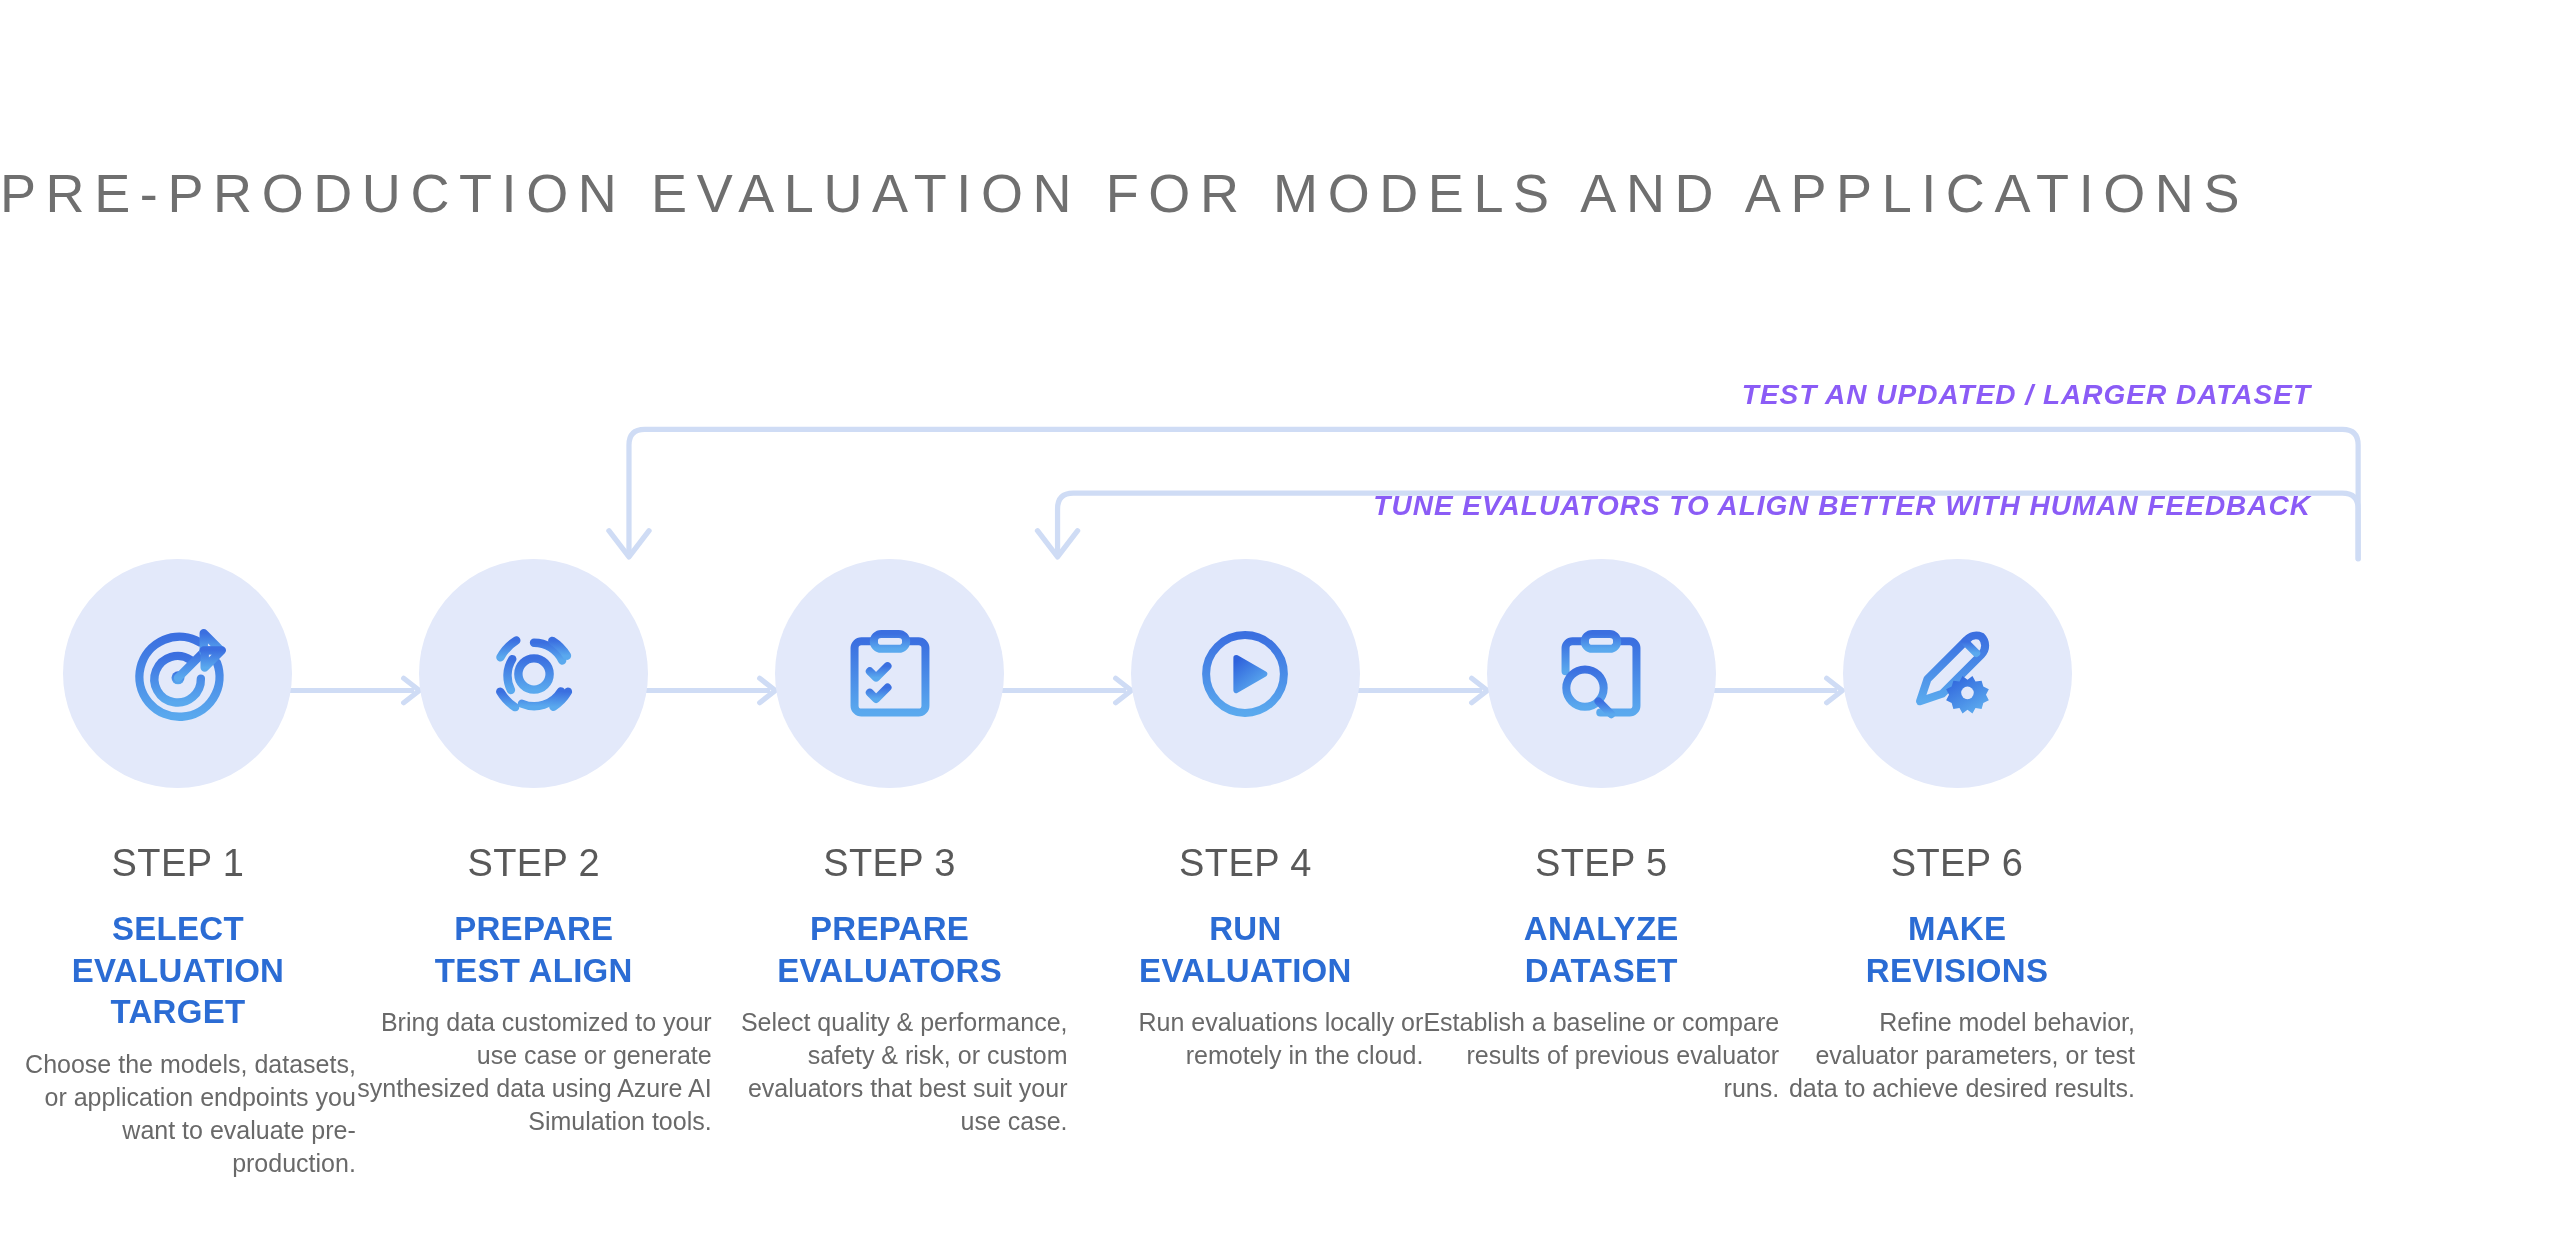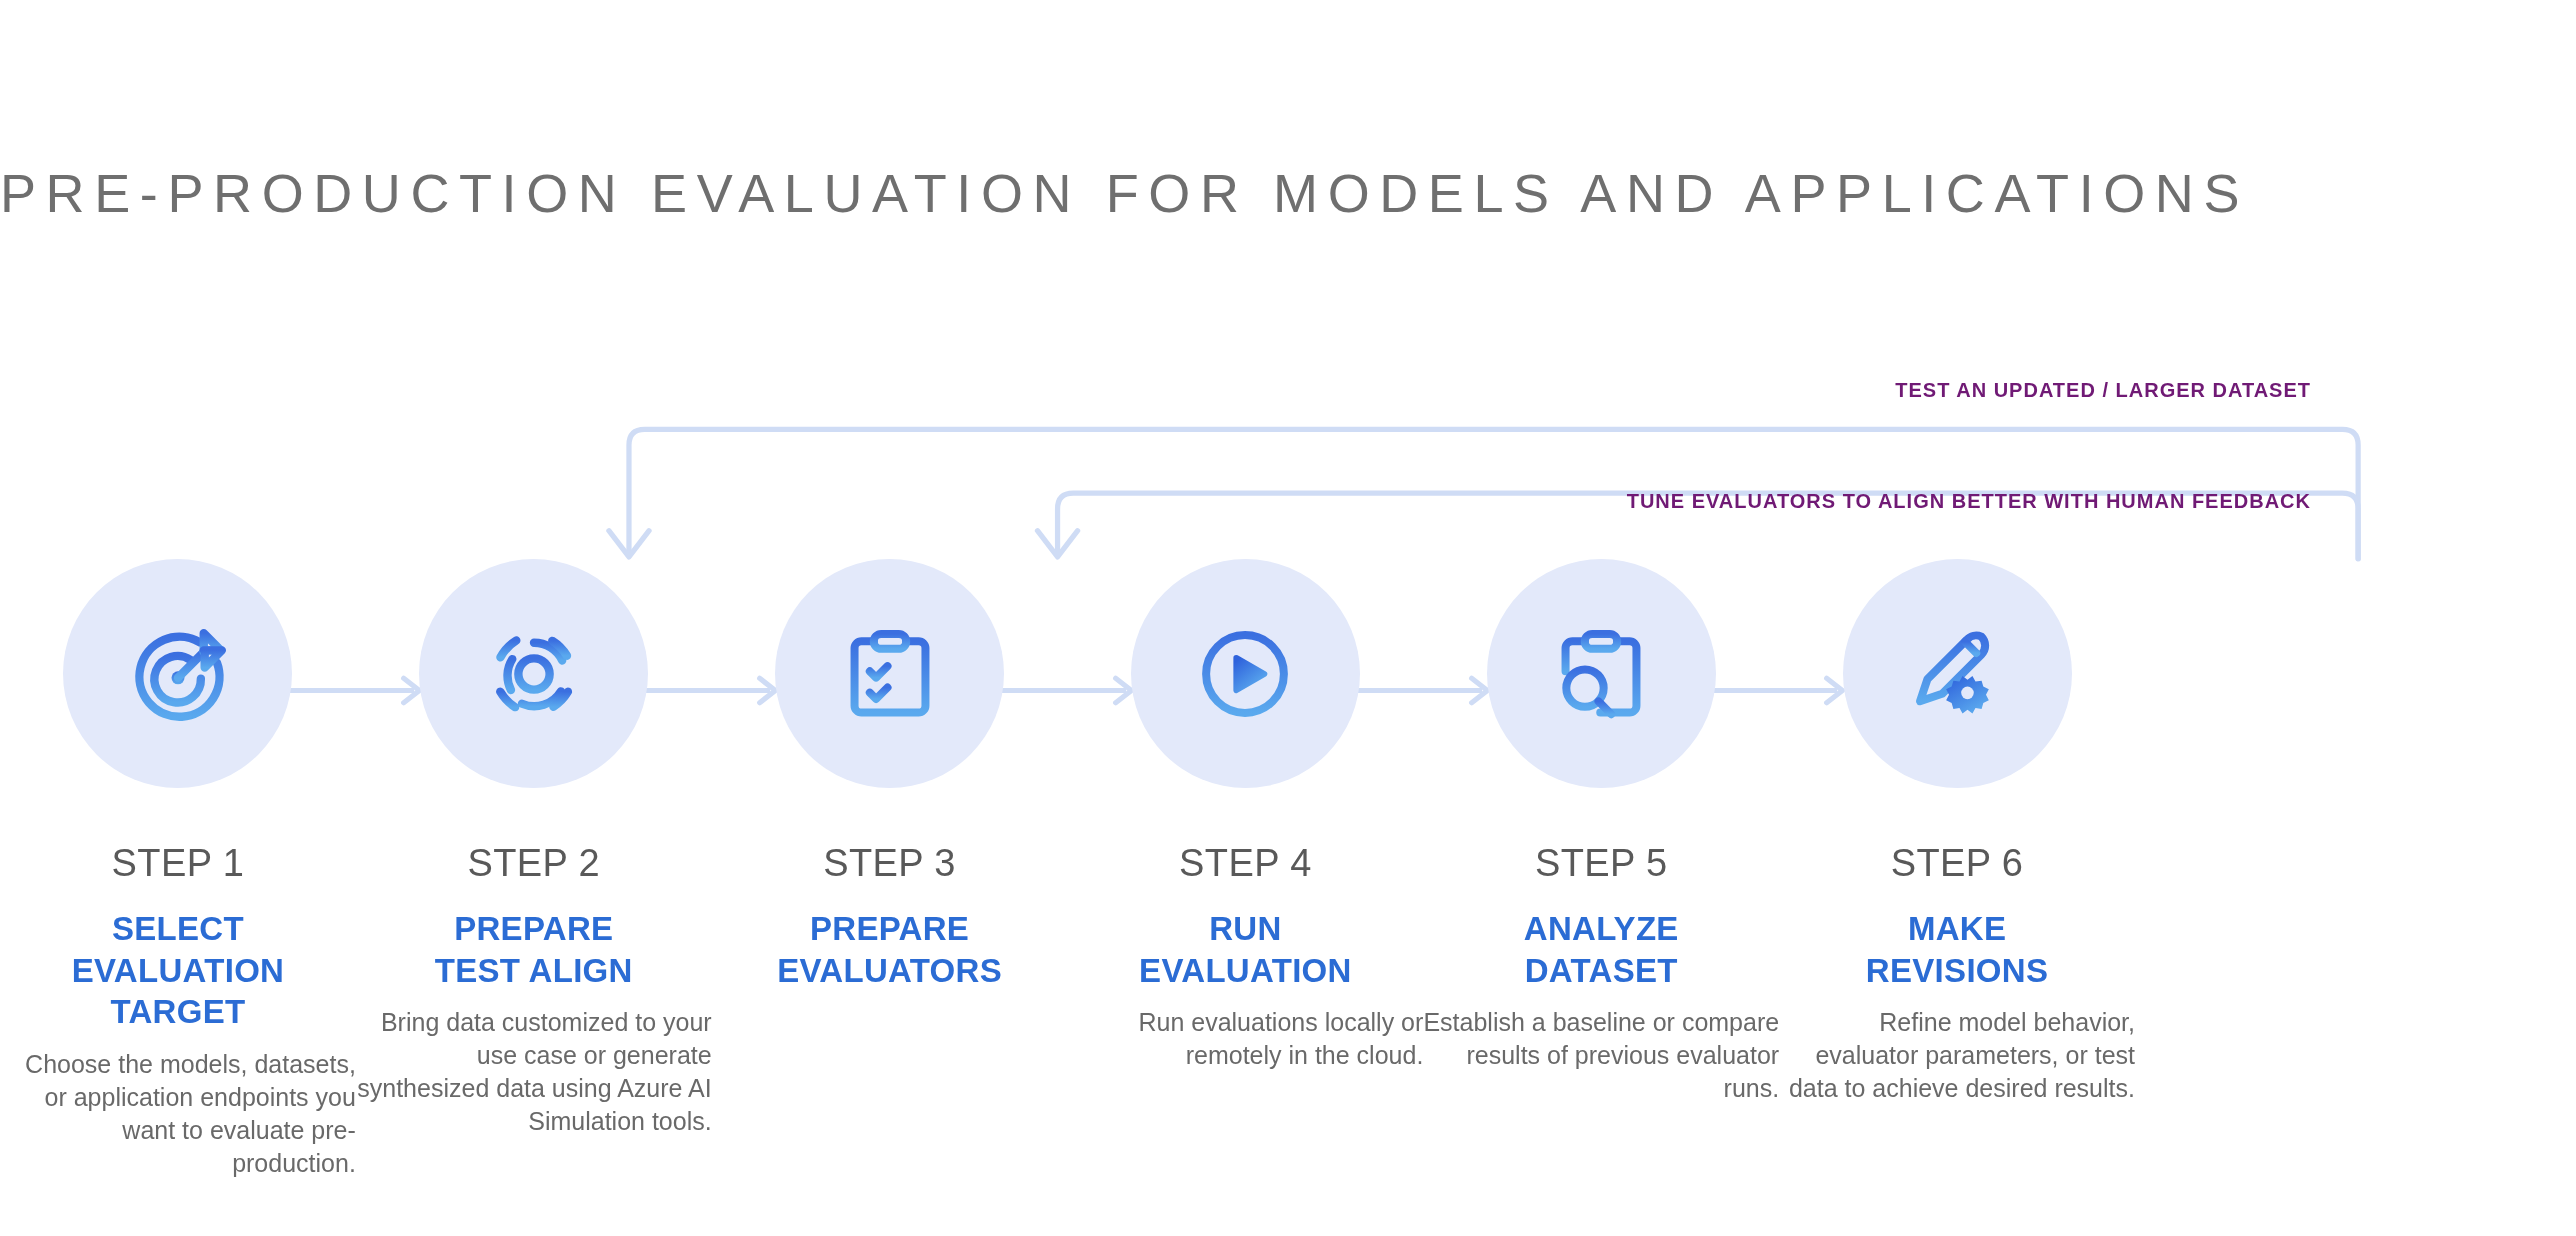--- a/index.html
+++ b/index.html
@@ -34,24 +34,25 @@
     position: absolute;
     top: 0;
     left: 0;
     width: 2576px;
     height: 1236px;
     pointer-events: none;
   }
 
   .loop-label {
     position: absolute;
-    font-size: 20px;
+    font-size: 28px;
     font-weight: bold;
+    font-style: italic;
     letter-spacing: 1px;
-    color: #701a75;
+    color: #8b5cf6;
     white-space: nowrap;
   }
   .loop-label.top {
     top: 379px;
     right: 265px;
   }
   .loop-label.bottom {
     top: 458px;
     right: 265px;
     margin-top: 32px;
@@ -230,20 +231,21 @@
       <svg width="200" height="35" viewBox="0 0 229 40">
         <line x1="0" y1="20" x2="212" y2="20" stroke="#cfdcf5" stroke-width="6"></line>
         <path d="M 200,6 L 218,20 L 200,34" fill="none" stroke="#cfdcf5" stroke-width="6" stroke-linecap="round" stroke-linejoin="round"></path>
       </svg>
     </div>
     <div class="step-num">STEP 3</div>
     <div class="step-title">
       <div>PREPARE</div>
       <div>EVALUATORS</div>
     </div>
+    <div class="step-desc">Select quality &amp; performance, safety &amp; risk, or custom evaluators that best suit your use case.</div>
   </div>
 
   <div class="step">
     <div class="circle">
       <svg viewBox="0 0 64 64" fill="none" stroke="url(#gradA)" stroke-width="4.2" stroke-linecap="round" stroke-linejoin="round">
         <circle cx="32" cy="32" r="20.4"></circle>
         <path d="M27.4 23.5 L42.2 32 L27.4 40.5 Z" fill="url(#gradB)" stroke="url(#gradB)" stroke-width="3"></path>
       </svg>
     </div>
     <div class="connector">

